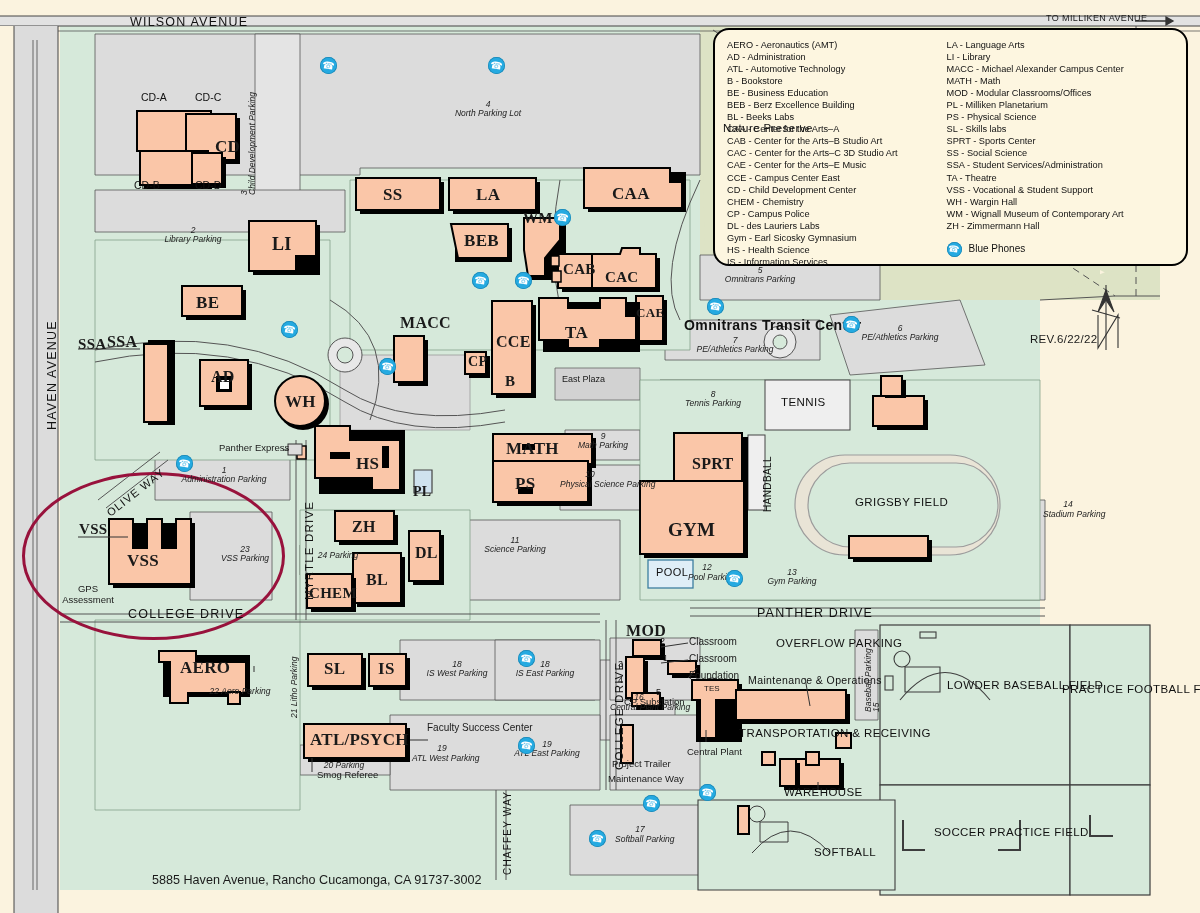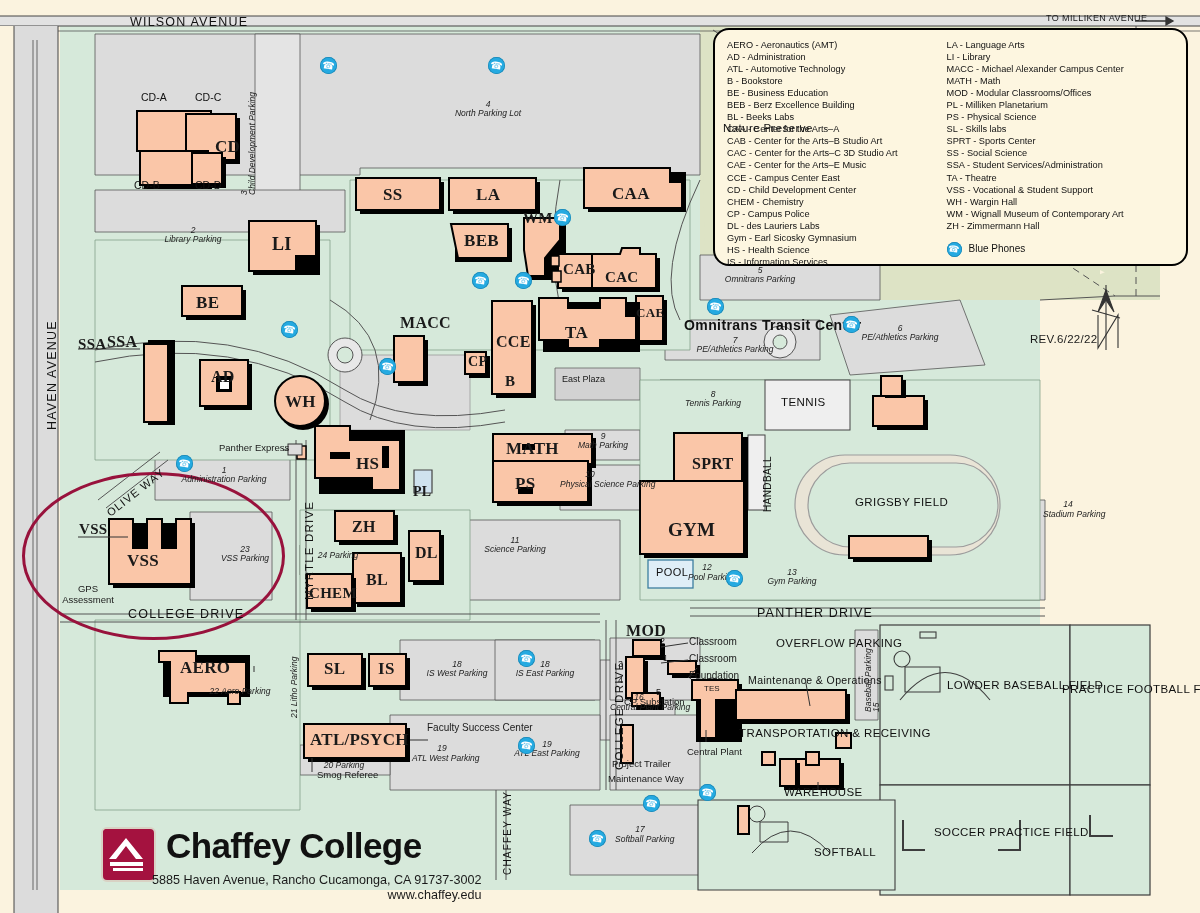--- a/index.html
+++ b/index.html
@@ -636,31 +636,17 @@
     </div>
 <div class="phone" style="left:643px;top:795px;">
       <span>☎</span>
     </div>
 <div class="phone" style="left:589px;top:830px;">
       <span>☎</span>
     </div>
 
 <div class="lbl" style="left:1030px;top:333px;font-size:11.5px;letter-spacing:.3px;">REV.6/22/22</div>
 
-<div id="logo">
-  <div class="mark">
-    <svg width="47" height="47" viewBox="0 0 47 47">
-      <rect x="0" y="0" width="47" height="47" fill="#a4123f"></rect>
-      <path d="M23,9 L40,30 L33,30 L23,17 L13,30 L6,30 Z" fill="#fff"></path>
-      <path d="M7,33 L40,33 L40,37 L7,37 Z" fill="#fff"></path>
-      <path d="M10,39 L40,39 L40,42 L10,42 Z" fill="#fff"></path>
-    </svg>
-  </div>
-  <div class="txt">
-    <div class="name">Chaffey College</div>
-  </div>
-</div>
 <div id="logo-addr" class="lbl" style="left:152px;top:873px;font-size:12.6px;line-height:15px;text-align:right;">
   <div>5885 Haven Avenue, Rancho Cucamonga, CA 91737-3002</div>
-  <div>www.chaffey.edu</div>
 </div>
 
 </div>
 
 </body></html>

